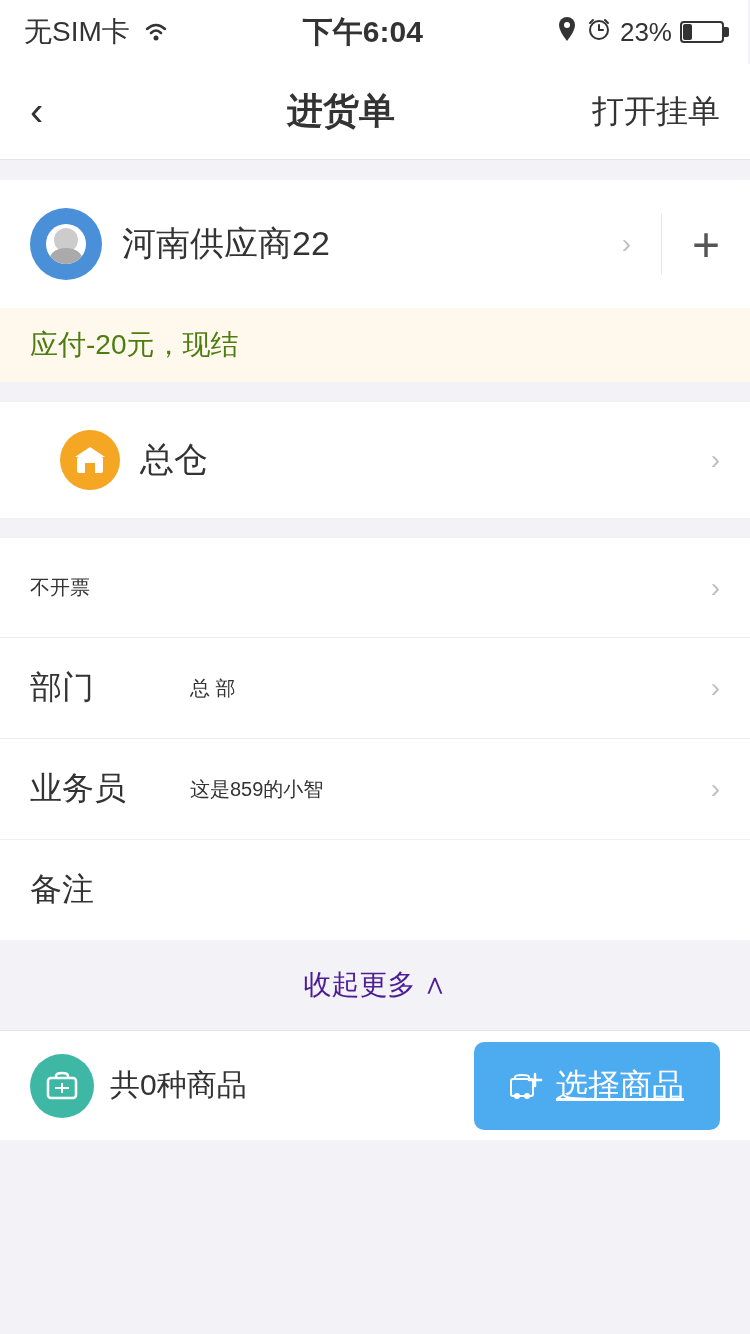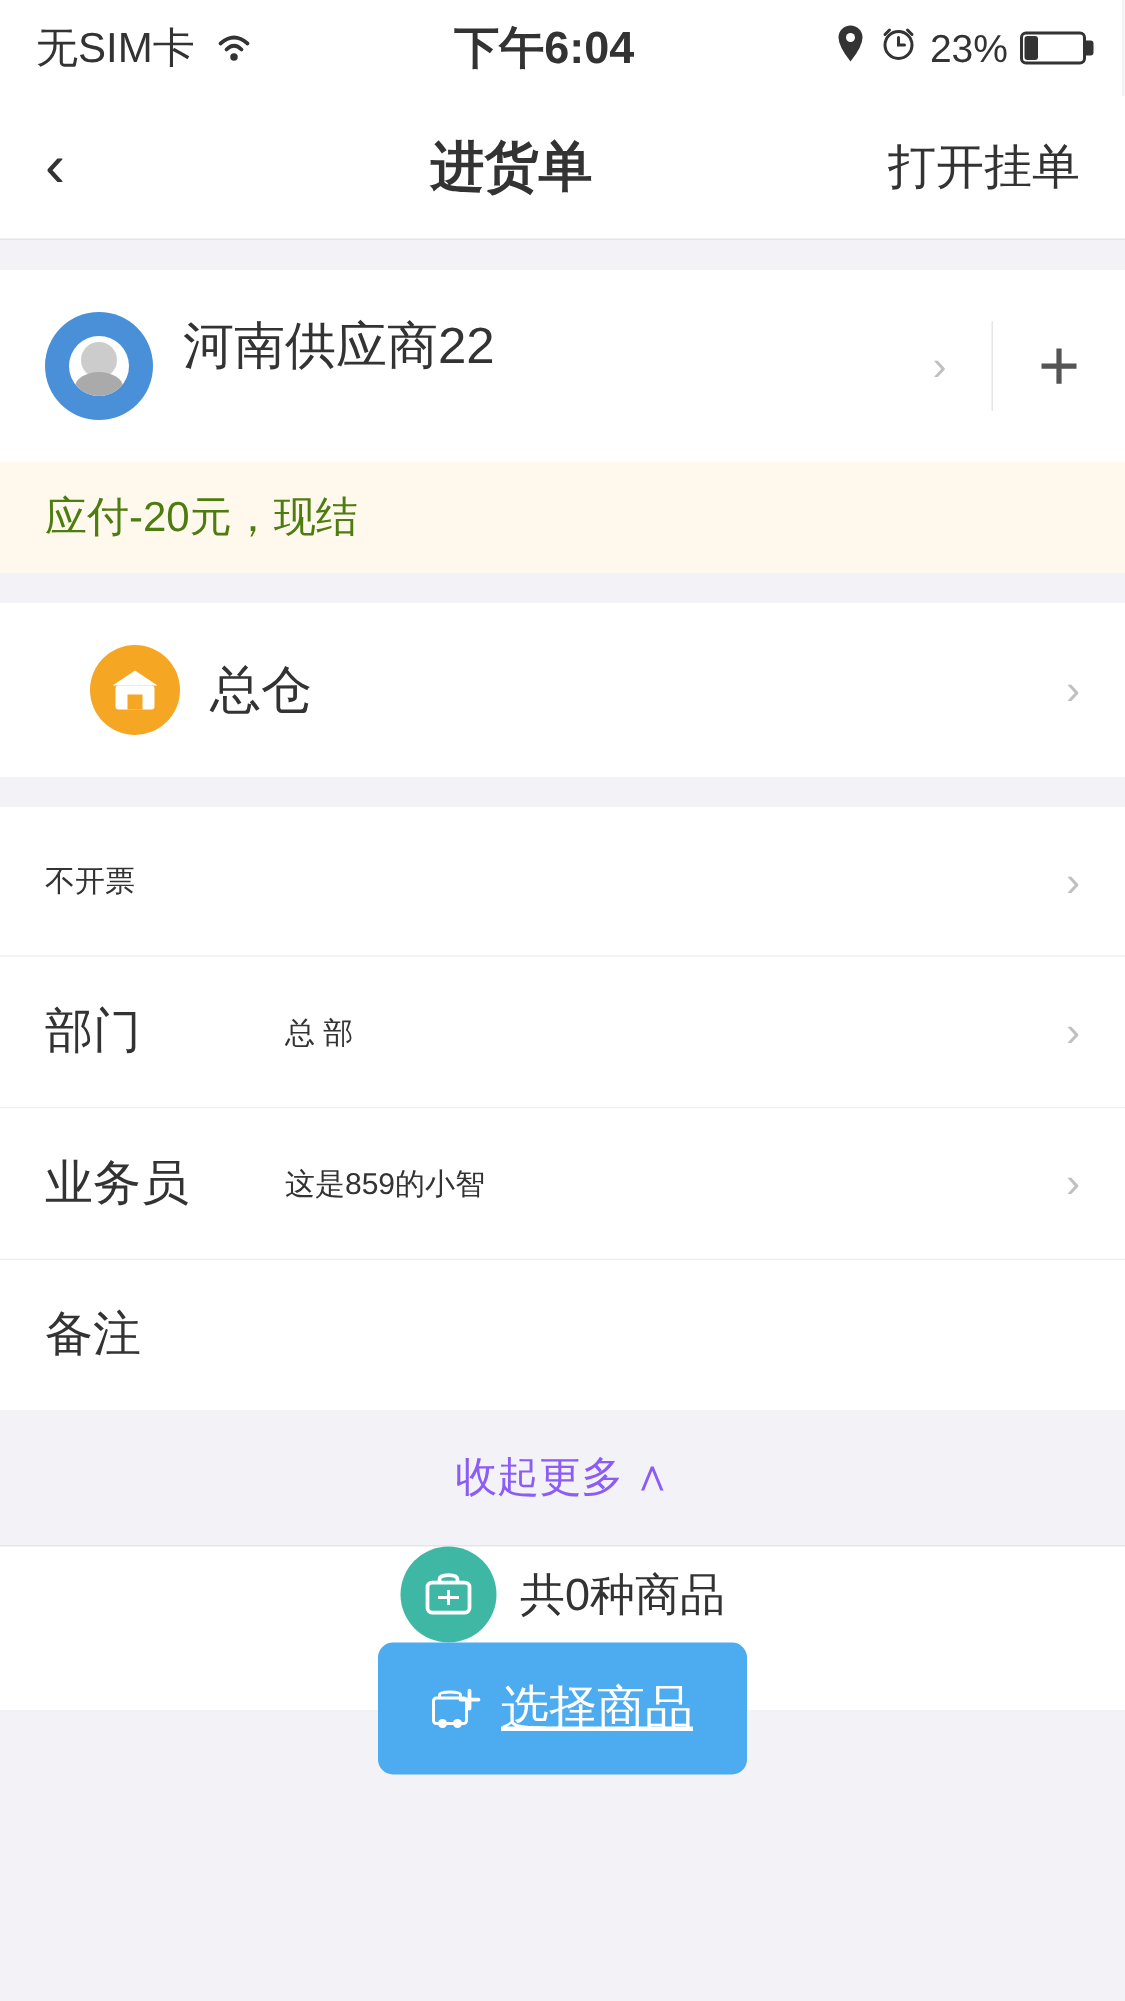--- a/index.html
+++ b/index.html
@@ -106,20 +106,21 @@
     }
 
     
     .card {
       background: #fff;
     }
 
     
     .supplier-row {
       display: flex;
+      align-items: center;
       padding: 28px 30px;
       background: #fff;
       border-bottom: none;
     }
     .supplier-avatar {
       width: 72px;
       height: 72px;
       border-radius: 50%;
       background: #4a90d9;
       display: flex;
@@ -247,34 +248,33 @@
       font-size: 34px;
       color: #333;
     }
 
     
     .collapse-row {
       background: #f2f2f7;
       text-align: center;
       padding: 26px 0;
       font-size: 28px;
-      color: #8b5cf6;
+      color: #4c1d95;
       cursor: pointer;
     }
 
     
     .bottom-bar {
       width: 750px;
       height: 110px;
       background: #fff;
       display: flex;
       align-items: center;
       padding: 0 30px;
       border-top: 1px solid #e5e5e5;
-      flex-direction: column;
     }
     .product-info {
       display: flex;
       align-items: center;
       flex: 1;
     }
     .product-icon {
       width: 64px;
       height: 64px;
       border-radius: 50%;

